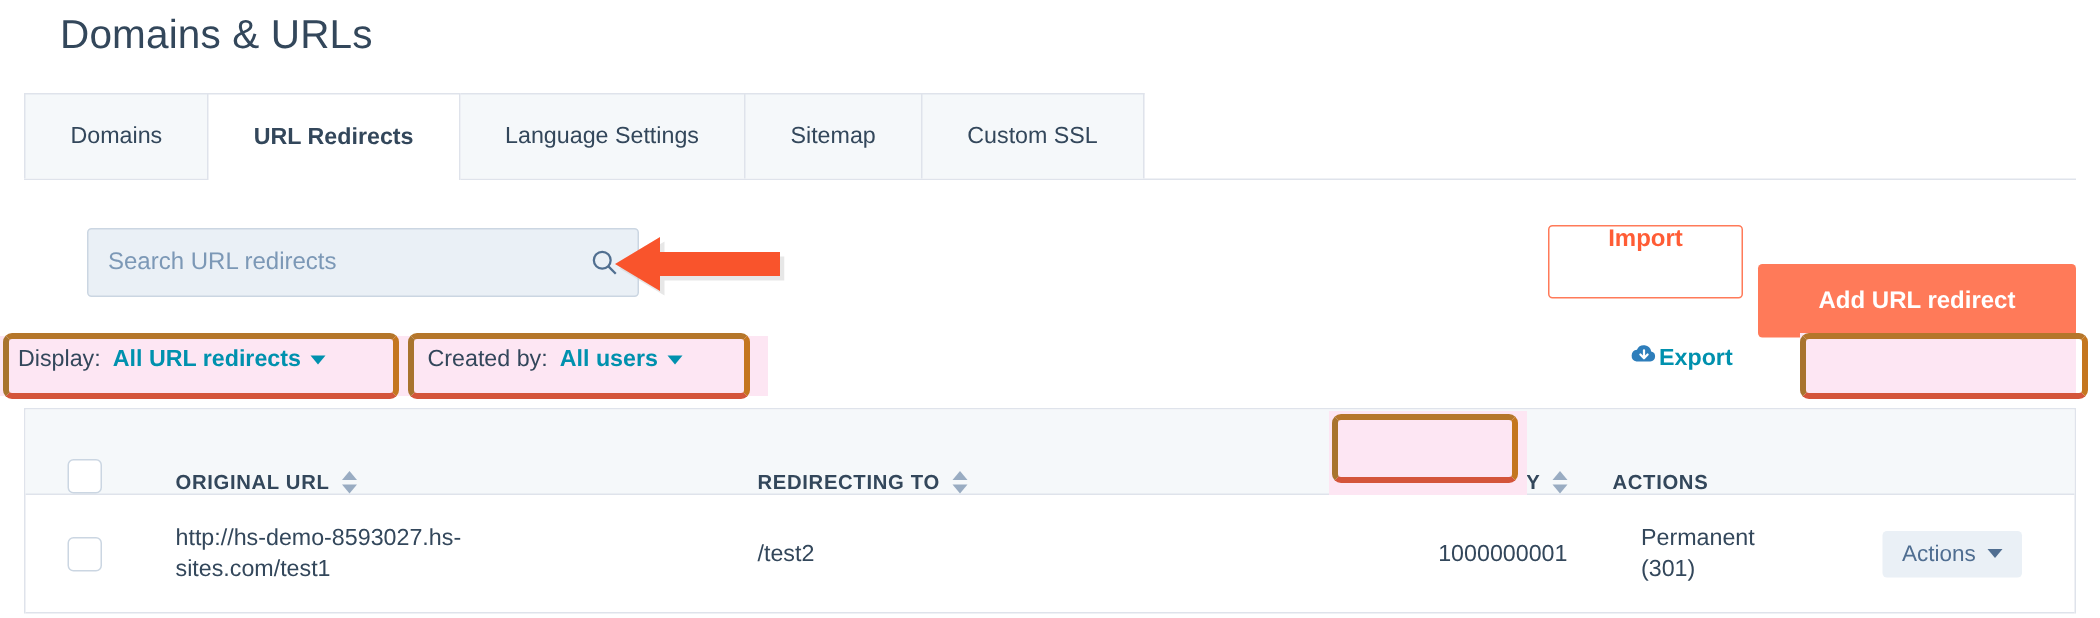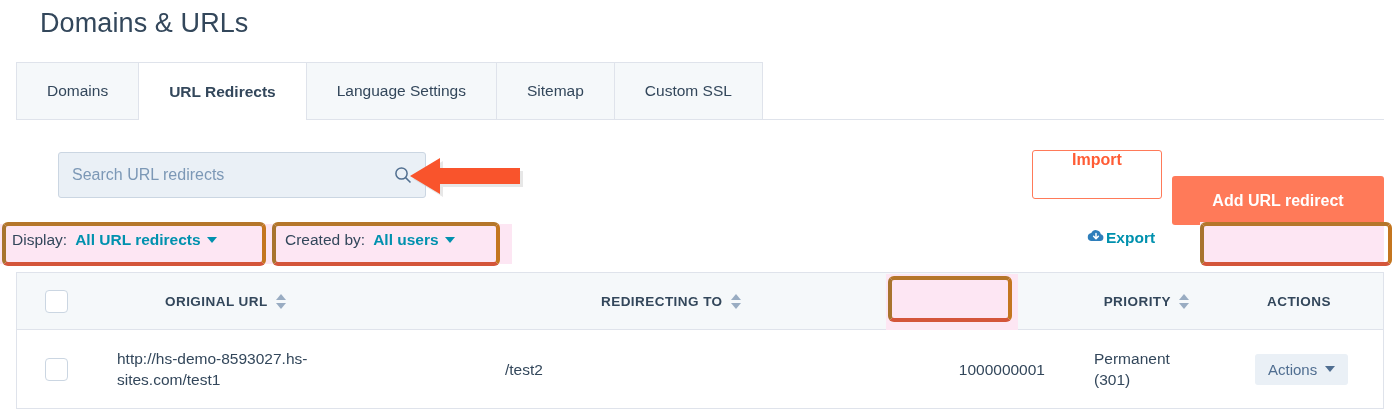--- a/index.html
+++ b/index.html
@@ -193,22 +193,21 @@
     border: 1px solid #dfe3eb;
     border-bottom: none;
     box-sizing: border-box;
     background: #fff;
   }
   .thead {
     display: flex;
     background: #f5f8fa;
     border-bottom: 1px solid #dfe3eb;
     min-height: 56px;
-    align-items: center;
-    gap: 48px;
+    align-items: flex-end;
   }
   .trow {
     display: flex;
     min-height: 78px;
     align-items: center;
     border-bottom: 1px solid #dfe3eb;
   }
   .c-chk   { width: 100px; padding-left: 28px; box-sizing: border-box; flex: none; }
   .c-url   { width: 388px; flex: none; }
   .c-redir { width: 390px; flex: none; }

